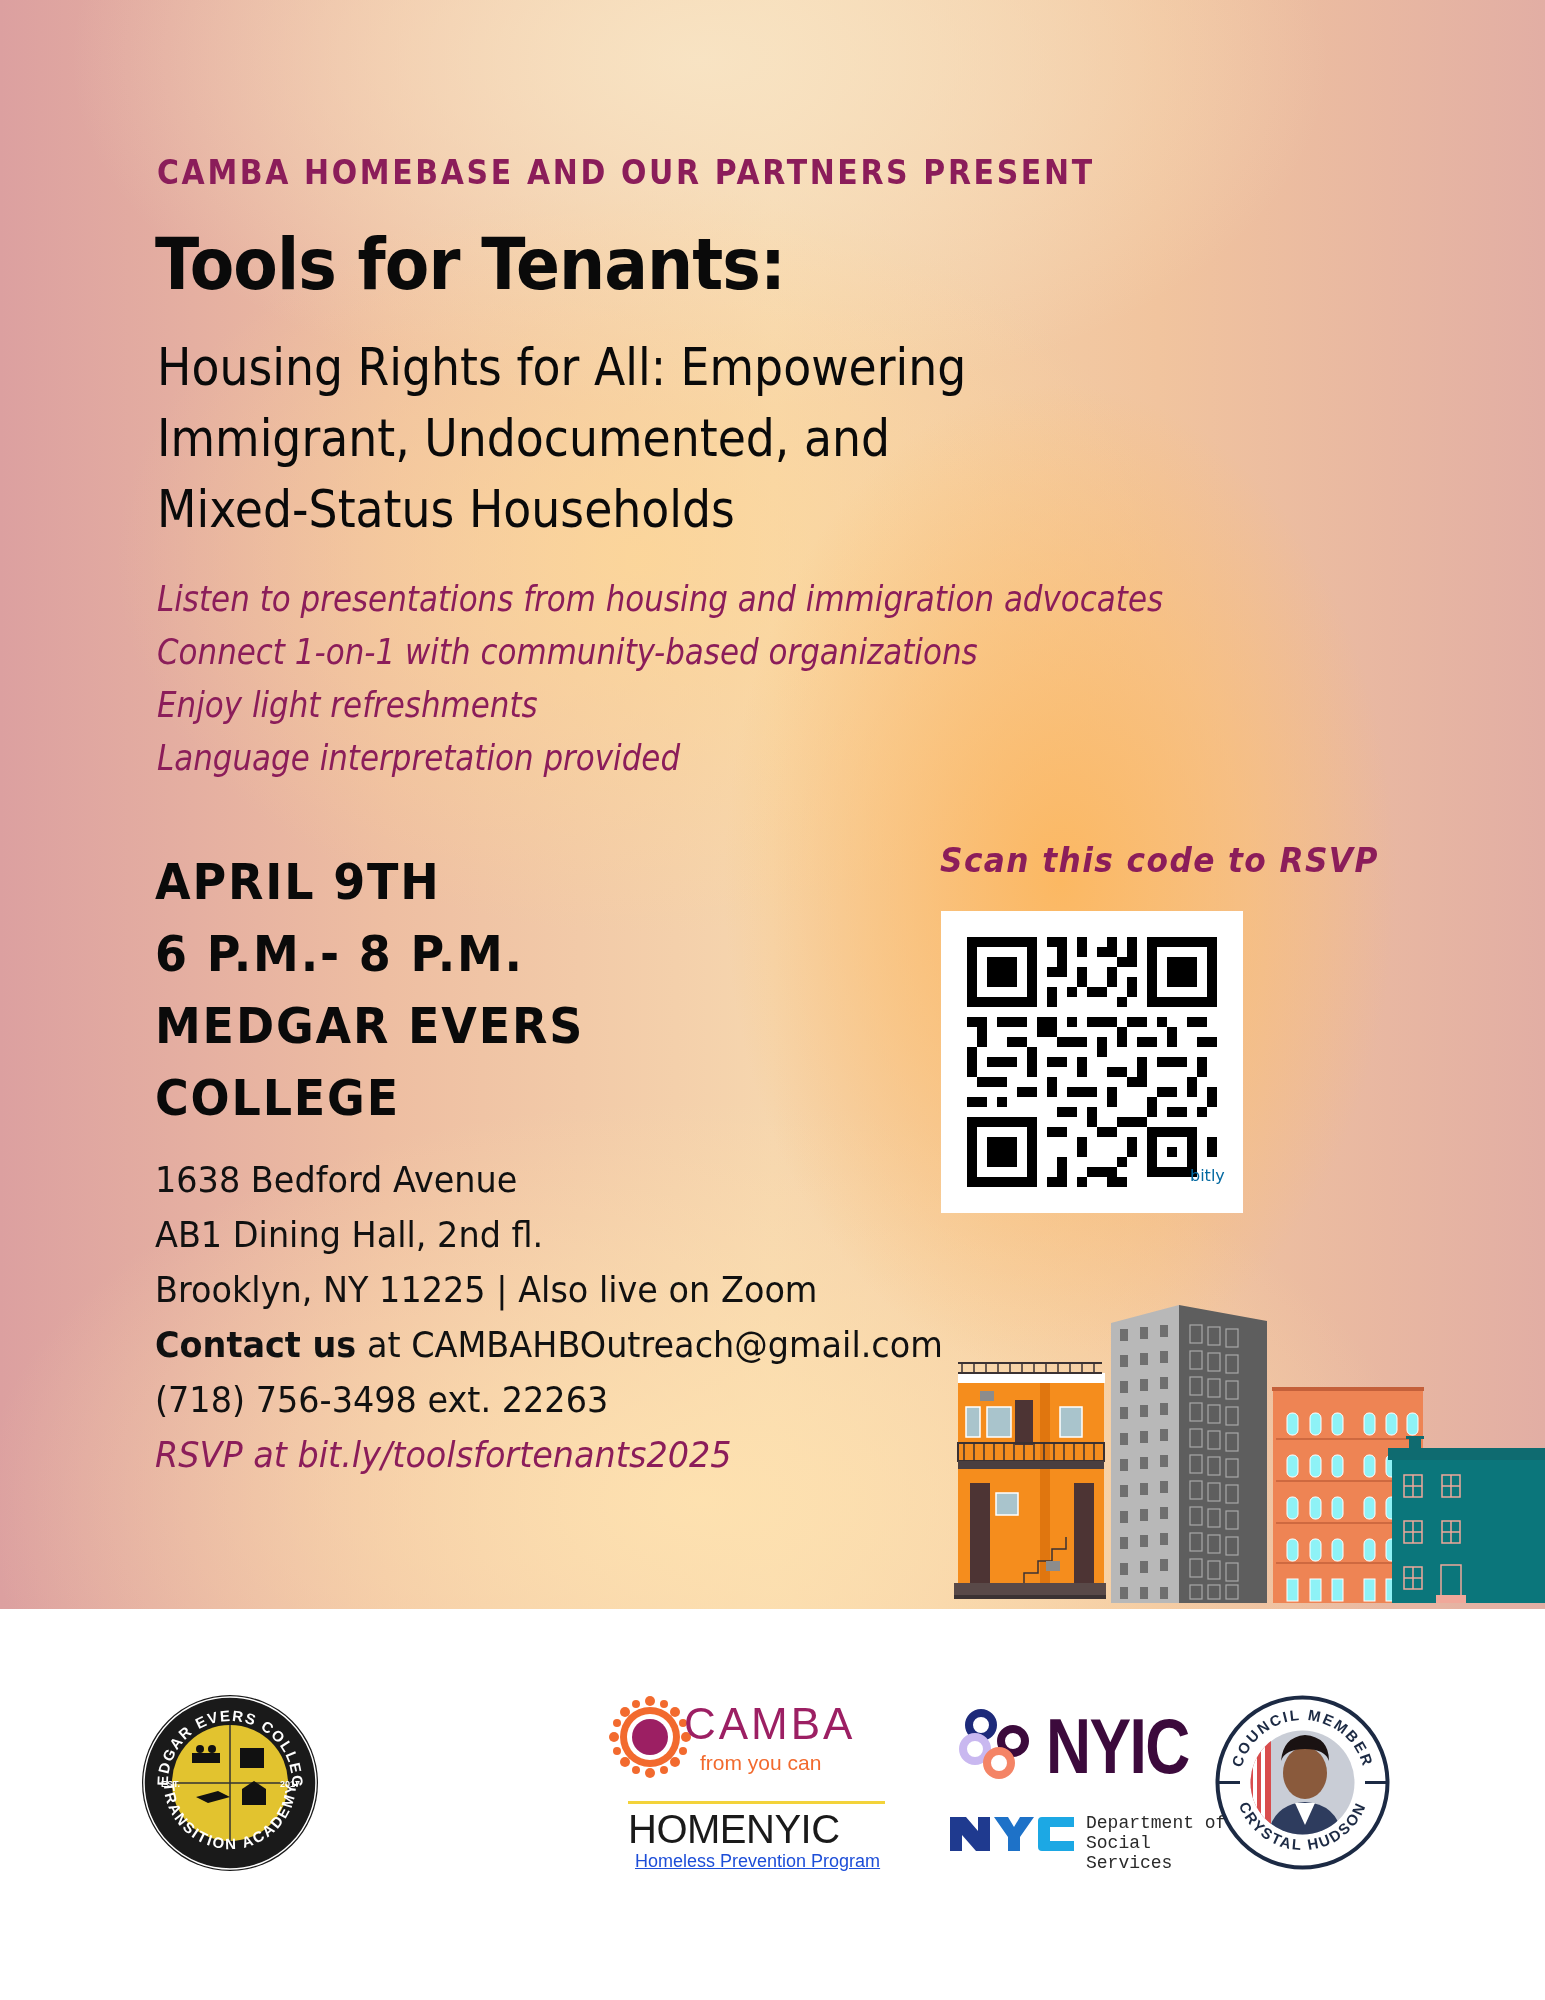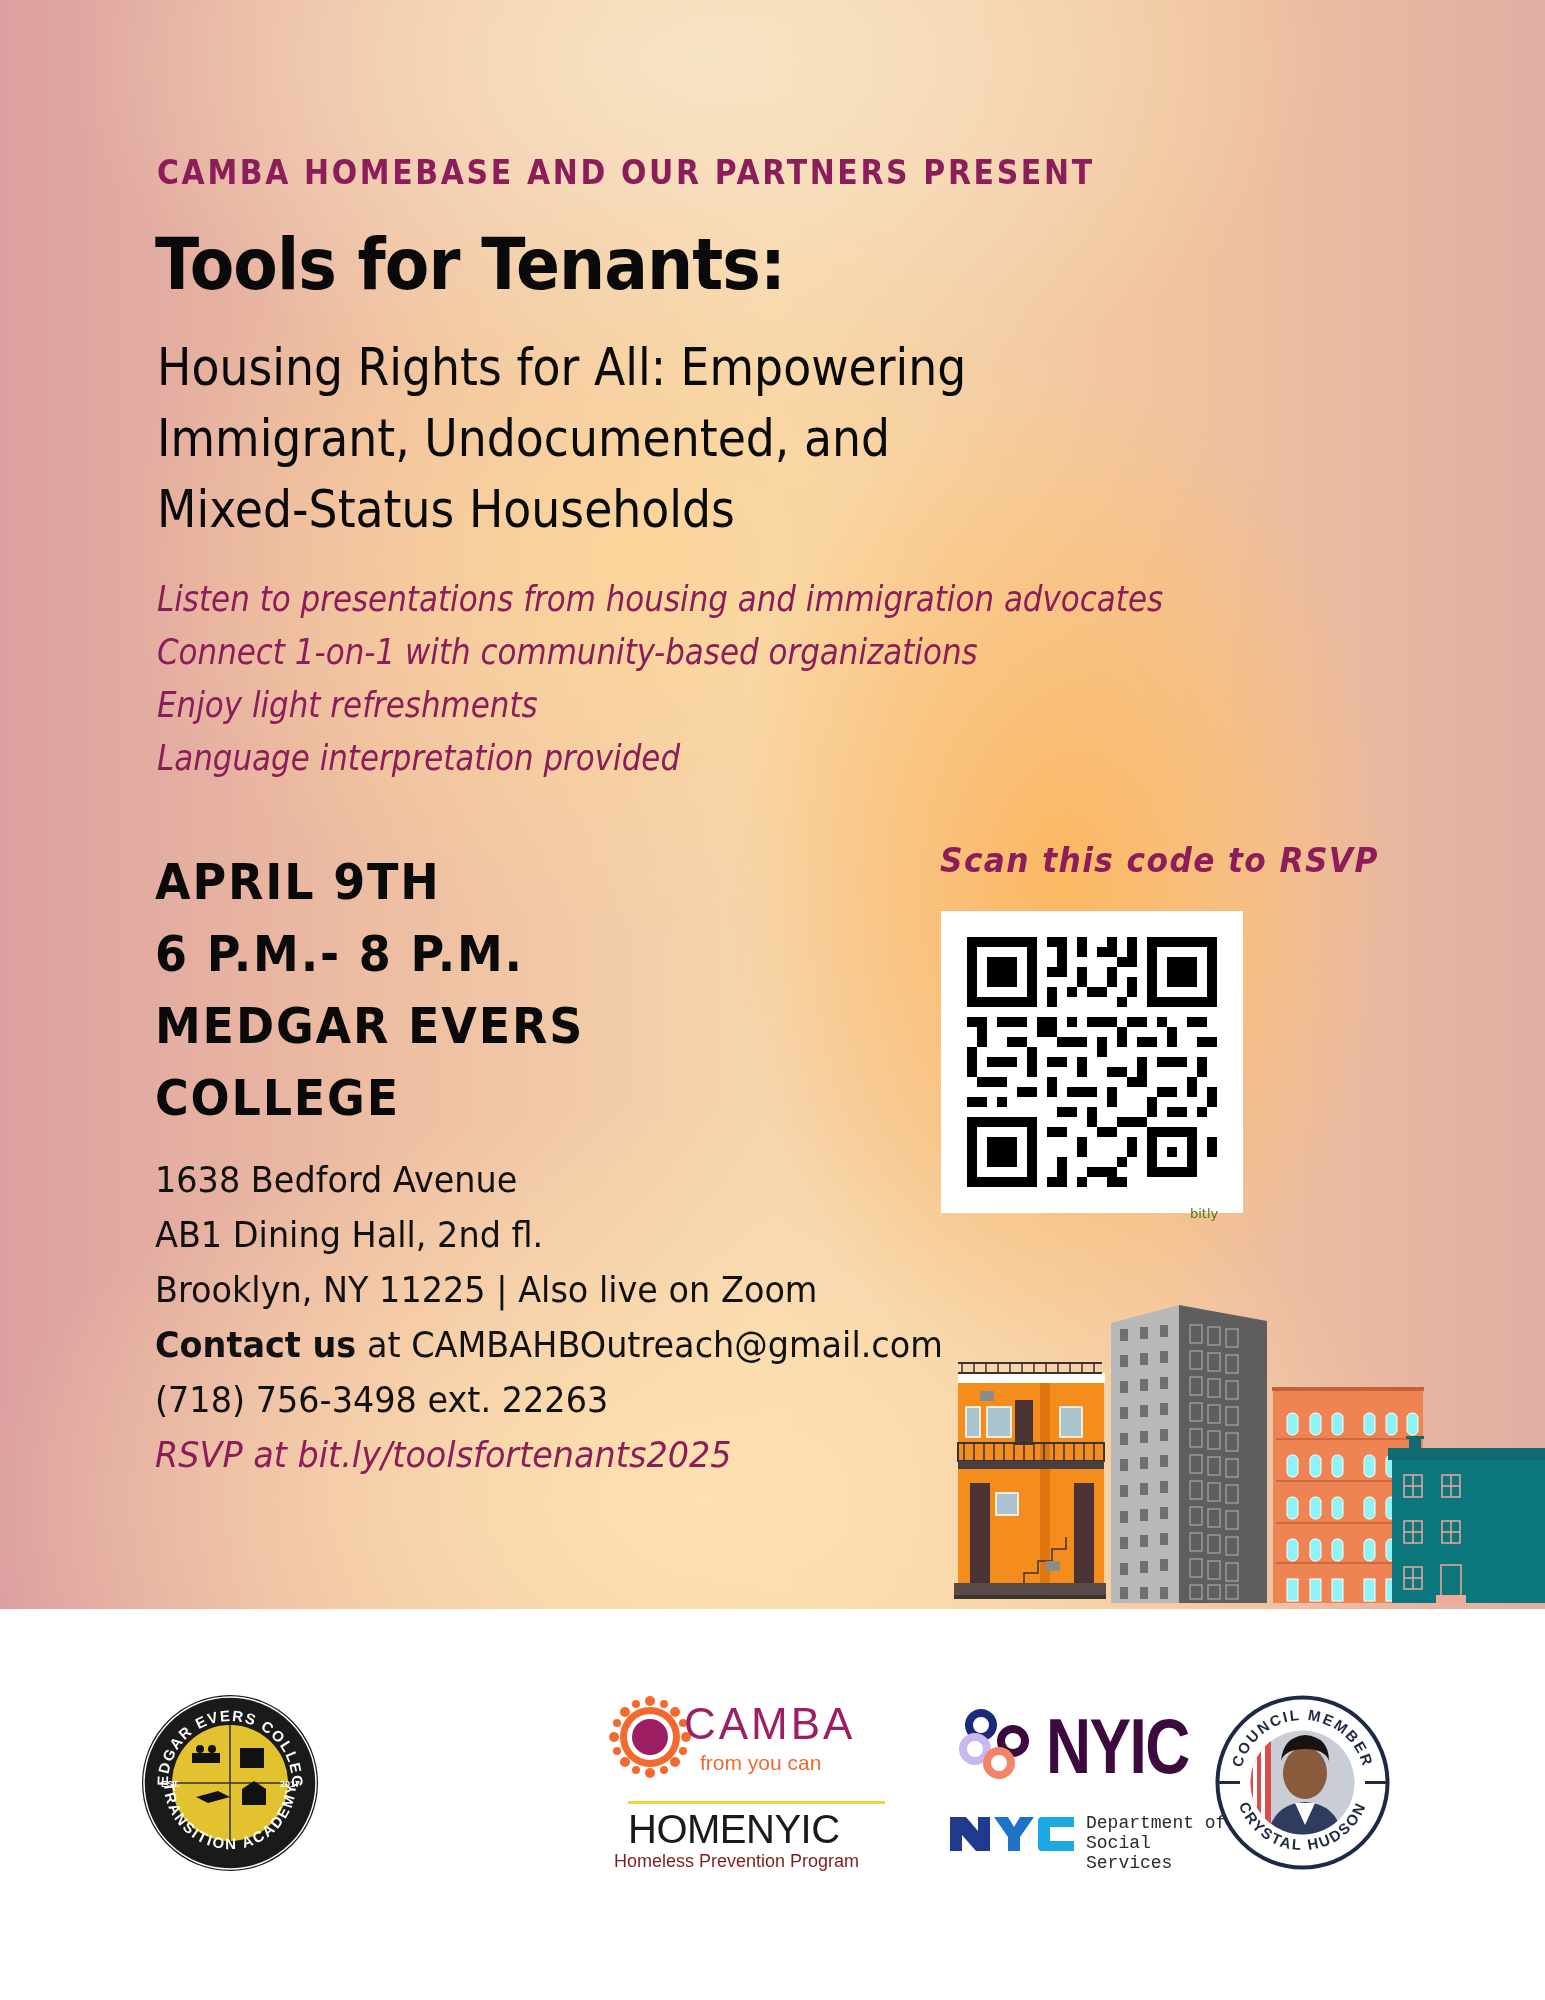--- a/index.html
+++ b/index.html
@@ -71,21 +71,21 @@
       transform: scaleX(0.92); transform-origin: left;
       white-space: nowrap;
     }
     .qr-box {
       position: absolute; left: 941px; top: 911px; width: 302px; height: 302px;
       background: #ffffff;
     }
     .qr-box svg { position: absolute; left: 26px; top: 26px; }
     .qr-brand {
       position: absolute; right: 26px; bottom: 26px;
-      font-family: "DejaVu Sans", sans-serif; font-size: 13px; color: #4d7c0f; margin-top: 40px;
+      font-family: "DejaVu Sans", sans-serif; font-size: 16px; color: #0369a1;
     }
 
     .city { position: absolute; left: 954px; top: 1303px; }
 
     .logos { position: absolute; left: 0; top: 1680px; width: 1545px; height: 210px; }
     .logo { position: absolute; }
 
     
     .seal { left: 140px; top: 13px; width: 180px; height: 180px; }
 
@@ -109,22 +109,22 @@
     .camba-line {
       position: absolute; left: 22px; top: 108px; width: 257px; height: 3px; background: #f3d33a;
     }
     .homebase {
           position: absolute; left: 22px; top: 114px;
       font-family: "Liberation Sans", sans-serif; font-size: 40px; color: #1a1a1a; letter-spacing: -0.5px;
     }
     .homebase b { font-weight: 400; }
     .homebase span { font-weight: normal; }
     .hpp {
-      position: absolute; left: 8px; top: 158px;
-      font-family: "Liberation Sans", sans-serif; font-size: 18px; color: #7f1d1d;
+      position: absolute; left: 29px; top: 158px;
+      font-family: "Liberation Sans", sans-serif; font-size: 18px; color: #1d4ed8; text-decoration: underline;
     }
 
     
     .nyic { left: 950px; top: 25px; width: 280px; height: 150px; }
     .nyic-word {
       position: absolute; left: 96px; top: -4px;
       font-family: "Liberation Sans", sans-serif; font-weight: bold;
       font-size: 78px; color: #3c0a3c; letter-spacing: -2px;
       transform: scaleX(0.8); transform-origin: left;
     }

